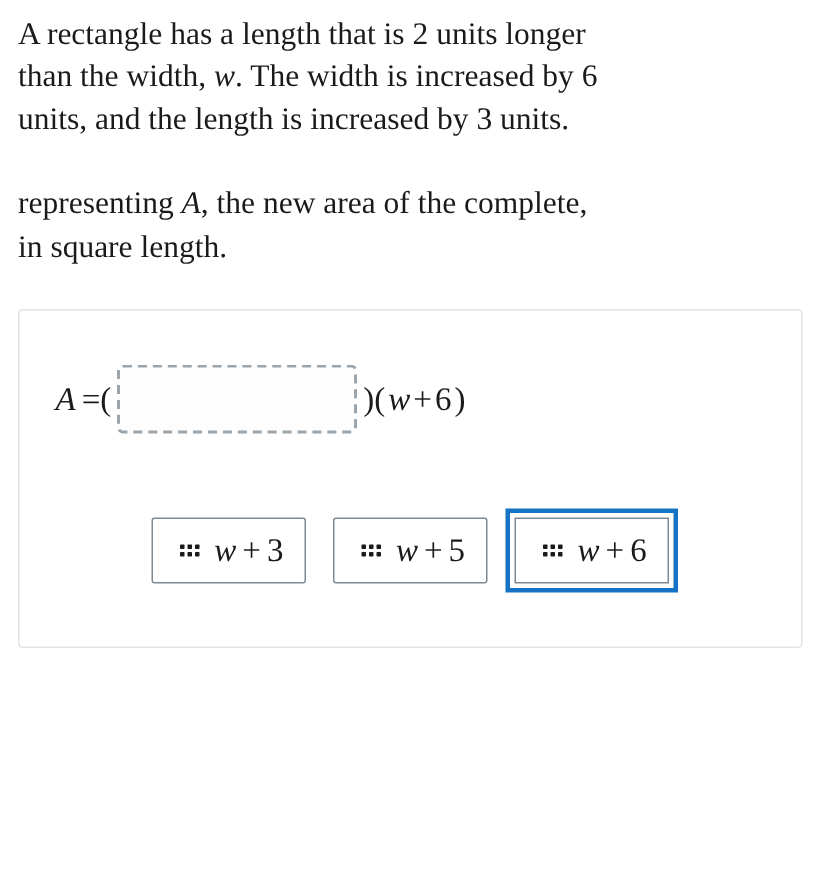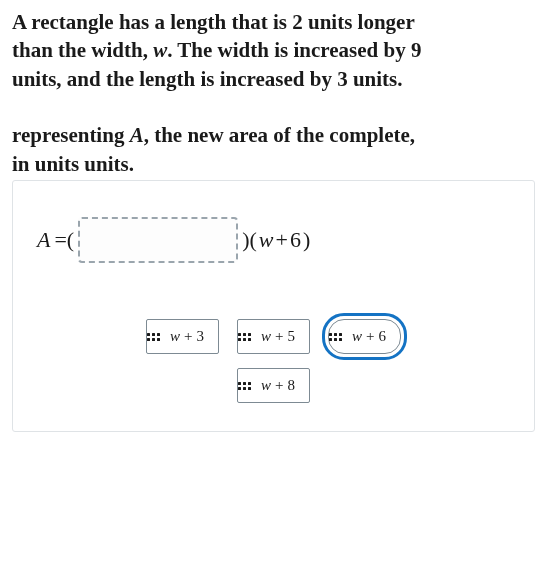--- a/index.html
+++ b/index.html
@@ -7,22 +7,22 @@
     margin: 0;
     padding: 8px 12px;
     font-family: Georgia, 'Times New Roman', serif;
     color: #1a1a1a;
     width: 547px;
     background: #fff;
   }
   .prompt {
     font-size: 21px;
     line-height: 1.35;
-    font-weight: bold;
-    margin-bottom: 2px;
+    font-weight: normal;
+    margin-bottom: 28px;
   }
   .prompt .ital { font-style: italic; font-family: 'Times New Roman', serif; }
   .panel {
     border: 1px solid #dfe3e6;
     border-radius: 3px;
     padding: 36px 18px 28px 18px;
     background: #fff;
   }
   .equation-row {
     display: flex;
@@ -50,31 +50,31 @@
     flex-wrap: wrap;
     justify-content: center;
     gap: 14px 18px;
     padding: 0 20px;
   }
   .tile {
     display: inline-flex;
     align-items: center;
     border: 1px solid #7d8a93;
     border-radius: 2px;
-    padding: 8px 14px 8px 0;
+    padding: 8px 14px 8px 18px;
     background: #fff;
     font-family: 'Times New Roman', serif;
-    font-size: 15px;
+    font-size: 22px;
     cursor: grab;
     position: relative;
   }
   .tile.selected {
     outline: 3.5px solid #1473c4;
     outline-offset: 3px;
-    border-radius: 16px;
+    border-radius: 0;
     text-align: right;
   }
   .grip {
     display: inline-grid;
     grid-template-columns: repeat(3, 3px);
     grid-template-rows: repeat(2, 3px);
     gap: 2px;
     margin-right: 10px;
   }
   .grip span {
@@ -82,25 +82,25 @@
   }
   .expr .var { font-style: italic; }
   .expr .op { margin: 0 4px; }
   .row2 { width: 100%; display:flex; justify-content:center; gap:18px; }
 </style>
 </head>
 <body>
 
 <div class="prompt">
   <span>A rectangle has a length that is 2 units longer</span><br>
-  <span>than the width, </span><span class="ital">w</span><span>. The width is increased by 9</span><br>
+  <span>than the width, </span><span class="ital">w</span><span>. The width is increased by 6</span><br>
   <span>units, and the length is increased by 3 units.</span><br>
   <br>
   <span>representing </span><span class="ital">A</span><span>, the new area of the complete,</span><br>
-  <span>in units units.</span>
+  <span>in square length.</span>
 </div>
 
 <div class="panel">
 
   <div class="equation-row">
     <span class="eq-lhs">A</span>
     <span class="eq-eqp">=(</span>
     <span class="dropzone"></span>
     <span class="eq-tail">)(</span>
     <span class="eq-tail" style="font-style:italic">w</span>
@@ -137,27 +137,16 @@
           <span></span>
           <span></span>
           <span></span>
           <span></span>
           <span></span>
           <span></span>
         </span>
       <span class="expr"><span class="var">w</span><span class="op">+</span><span>6</span></span>
     </div>
     <div class="row2">
-      <div class="tile">
-        <span class="grip">
-            <span></span>
-            <span></span>
-            <span></span>
-            <span></span>
-            <span></span>
-            <span></span>
-          </span>
-        <span class="expr"><span class="var">w</span><span class="op">+</span><span>8</span></span>
-      </div>
     </div>
   </div>
 
 </div>
 
 </body></html>

